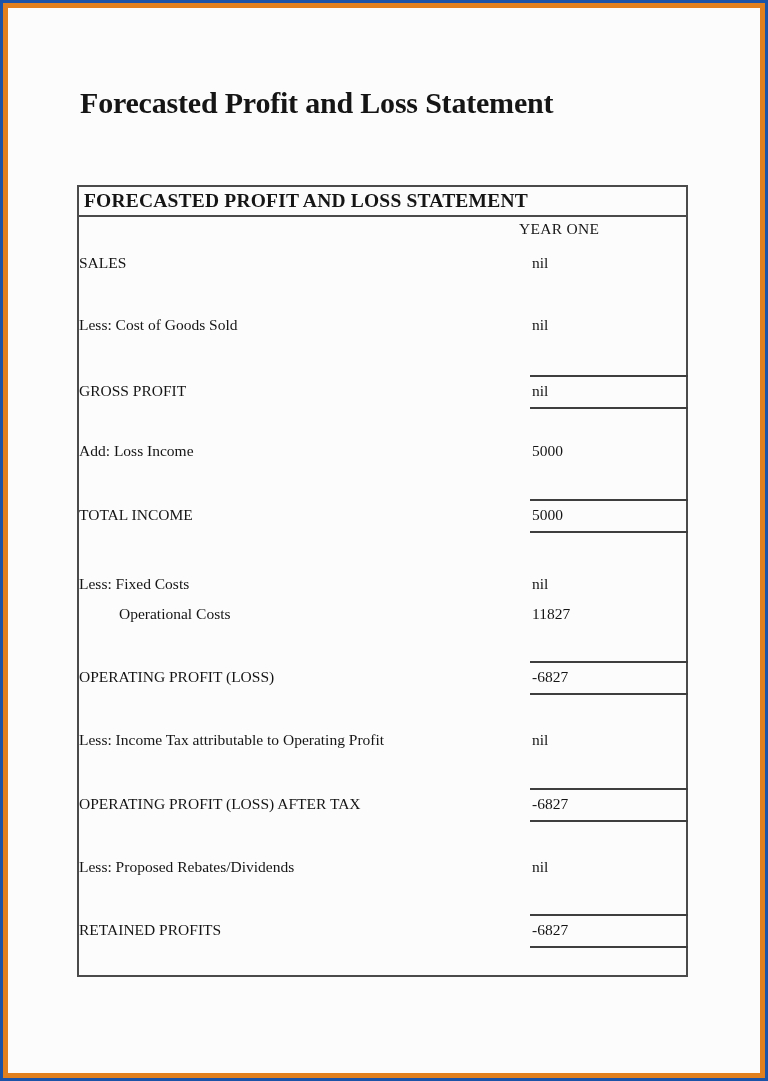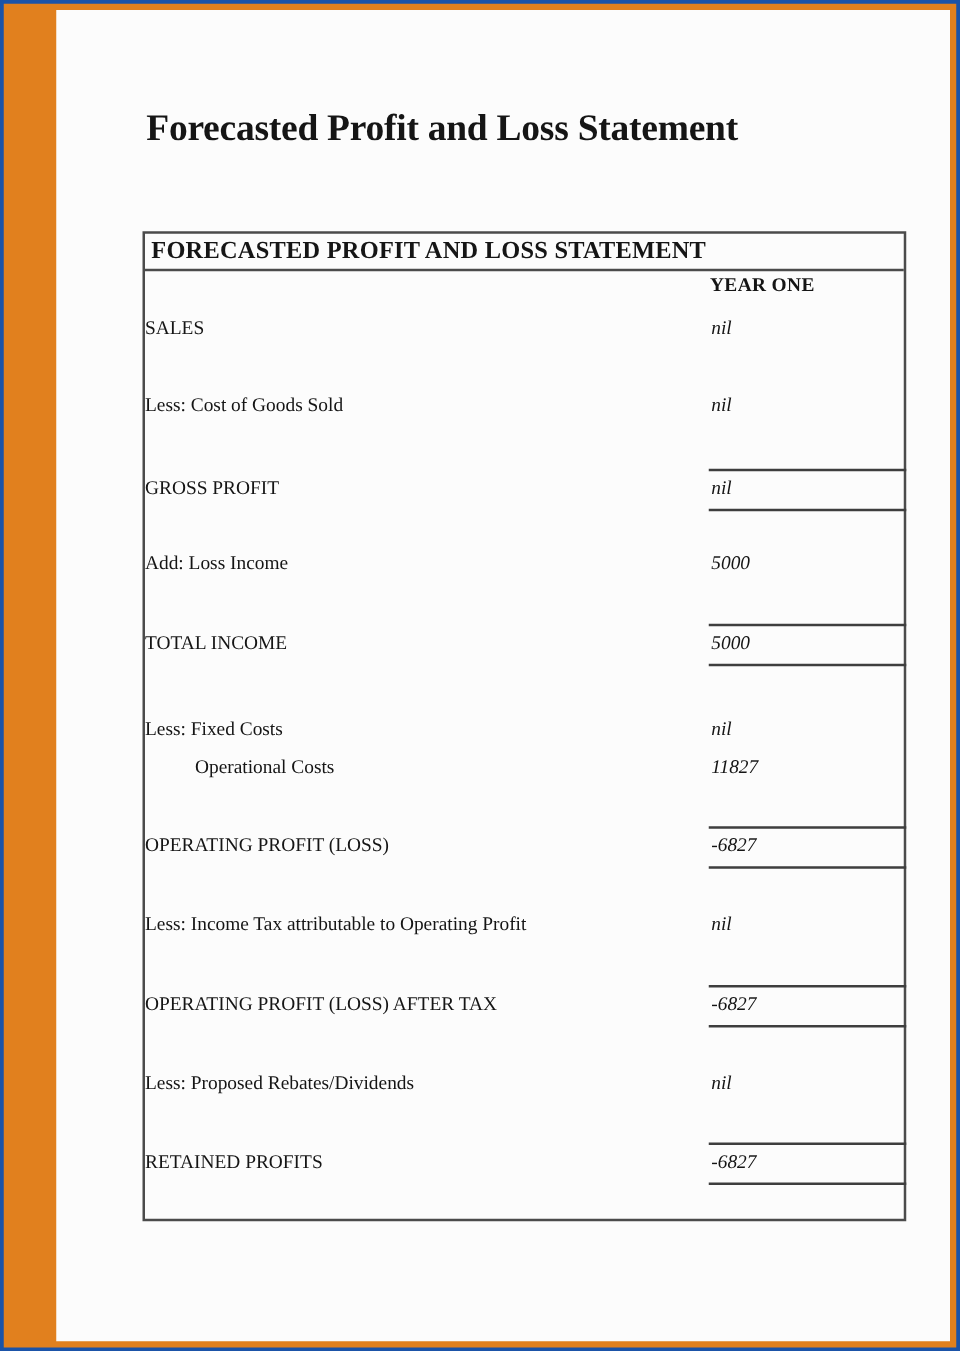--- a/index.html
+++ b/index.html
@@ -4,21 +4,21 @@
 <style>
   html, body { margin:0; padding:0; background:#ffffff; }
   .canvas {
     position:relative; width:768px; height:1081px;
     background:#1b53a8; 
     font-family:"Liberation Serif", serif;
     color:#151515;
     overflow:hidden;
   }
   .frame-orange { position:absolute; inset:3px; background:#e1801e; }
-  .page { position:absolute; inset:8px; background:#fcfcfc;margin-left:37px; }
+  .page { position:absolute; inset:8px; background:#fcfcfc; }
 
   .doc-title {
     position:absolute; left:72px; top:79px; margin:0;
     font-size:30px; font-weight:bold; line-height:1.05;
     letter-spacing:-0.2px; white-space:nowrap;
   }
   .doc-subtitle {
     position:absolute; left:72px; top:129px; margin:0;
     width:614px; font-size:17px; font-weight:bold; font-style:italic;
     line-height:30px; white-space:pre-wrap;
@@ -29,28 +29,28 @@
     width:611px; height:792px;
     border:2px solid #4b4b4b; box-sizing:border-box;
   }
   .stmt-header {
     position:absolute; top:0; left:0; right:0; height:25px;
     border-bottom:2px solid #4b4b4b;
     font-size:19.5px; font-weight:bold; letter-spacing:0.2px;
     padding:3px 0 0 5px; white-space:nowrap;
   }
   .col-header {
-    position:absolute; left:452px; top:33px;
-    font-size:15.5px; font-weight:bold; letter-spacing:0.3px;
+    position:absolute; left:440px; top:33px;
+    font-size:15.5px; font-weight:normal; letter-spacing:0.3px;
   }
 
   .row { position:absolute; left:0; width:100%; height:0; font-size:15.5px; }
   .lbl { position:absolute; left:0; top:0; line-height:19px; white-space:nowrap; }
   .row.indent .lbl { left:40px; }
-  .val { position:absolute; left:453px; top:0; line-height:19px; white-space:nowrap;font-style:italic; }
+  .val { position:absolute; left:453px; top:0; line-height:19px; white-space:nowrap; }
   .row.boxed .val {
     left:451px; top:-6px; width:156px;
     border-top:2px solid #3e3e3e; border-bottom:2px solid #3e3e3e;
     padding:4px 0 7px 2px;
   }
 </style>
 </head>
 <body>
 
 <div class="canvas">

